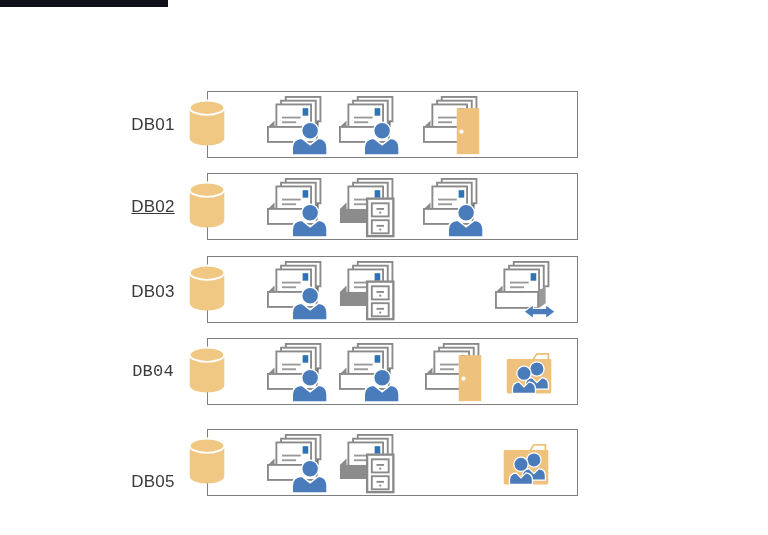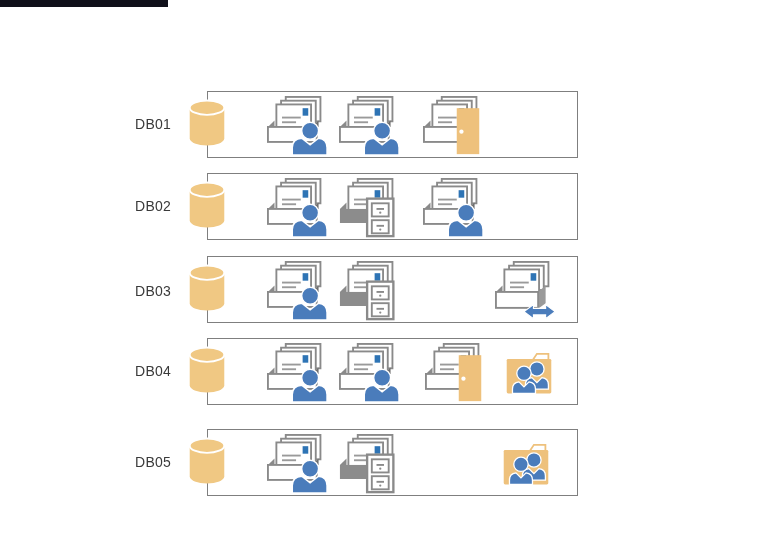--- a/index.html
+++ b/index.html
@@ -15,21 +15,21 @@
     position: absolute;
     left: 207px; width: 371px; height: 67px;
     box-sizing: border-box;
     border: 1.5px solid var(--row-border, #7f7f7f);
     background: #ffffff;
   }
   .row-label {
     position: absolute;
     left: 116px; width: 74px; height: 16px;
     text-align: center;
-    font-size: 14px; line-height: 15px;
+    font-size: 17px; line-height: 15px;
     color: var(--label-text, #3a3a3a);
     letter-spacing: 0.2px;
   }
   .shape { position: absolute; overflow: visible; }
   #defs-svg { position: absolute; width: 0; height: 0; }
 </style>
 </head>
 <body>
 
 <div id="stage">
@@ -107,21 +107,21 @@
     <svg width="60" height="60" class="shape" style="left: 267px; top: 96px;">
       <use href="#icon-documents-user" xlink:href="#icon-documents-user"></use>
     </svg>
     <svg width="60" height="60" class="shape" style="left: 339px; top: 96px;">
       <use href="#icon-documents-user" xlink:href="#icon-documents-user"></use>
     </svg>
     <svg width="60" height="60" class="shape" style="left: 423px; top: 96px;">
       <use href="#icon-documents-door" xlink:href="#icon-documents-door"></use>
     </svg>
     <div class="row-box" style="top: 173px;"></div>
-    <div class="row-label" style="top: 199px;">DB02</div>
+    <div class="row-label" style="top: 199px; text-decoration: underline;">DB02</div>
     <svg width="40" height="48" class="shape" style="left: 187px; top: 181px;">
       <use href="#icon-database" xlink:href="#icon-database"></use>
     </svg>
     <svg width="60" height="60" class="shape" style="left: 267px; top: 178px;">
       <use href="#icon-documents-user" xlink:href="#icon-documents-user"></use>
     </svg>
     <svg width="60" height="60" class="shape" style="left: 339px; top: 178px;">
       <use href="#icon-documents-cabinet" xlink:href="#icon-documents-cabinet"></use>
     </svg>
     <svg width="60" height="60" class="shape" style="left: 423px; top: 178px;">
@@ -135,38 +135,38 @@
     <svg width="60" height="60" class="shape" style="left: 267px; top: 261px;">
       <use href="#icon-documents-user" xlink:href="#icon-documents-user"></use>
     </svg>
     <svg width="60" height="60" class="shape" style="left: 339px; top: 261px;">
       <use href="#icon-documents-cabinet" xlink:href="#icon-documents-cabinet"></use>
     </svg>
     <svg width="60" height="60" class="shape" style="left: 495px; top: 261px;">
       <use href="#icon-documents-move" xlink:href="#icon-documents-move"></use>
     </svg>
     <div class="row-box" style="top: 338px;"></div>
-    <div class="row-label" style="top: 364px;">DB04</div>
+    <div class="row-label" style="top: 364px; font-family: Liberation Mono, monospace;">DB04</div>
     <svg width="40" height="48" class="shape" style="left: 187px; top: 346px;">
       <use href="#icon-database" xlink:href="#icon-database"></use>
     </svg>
     <svg width="60" height="60" class="shape" style="left: 267px; top: 343px;">
       <use href="#icon-documents-user" xlink:href="#icon-documents-user"></use>
     </svg>
     <svg width="60" height="60" class="shape" style="left: 339px; top: 343px;">
       <use href="#icon-documents-user" xlink:href="#icon-documents-user"></use>
     </svg>
     <svg width="60" height="60" class="shape" style="left: 425px; top: 343px;">
       <use href="#icon-documents-door" xlink:href="#icon-documents-door"></use>
     </svg>
     <svg width="46" height="46" class="shape" style="left: 506px; top: 351px;">
       <use href="#icon-folder-users" xlink:href="#icon-folder-users"></use>
     </svg>
     <div class="row-box" style="top: 429px;"></div>
-    <div class="row-label" style="top: 455px;">DB05</div>
+    <div class="row-label" style="top: 474px;">DB05</div>
     <svg width="40" height="48" class="shape" style="left: 187px; top: 437px;">
       <use href="#icon-database" xlink:href="#icon-database"></use>
     </svg>
     <svg width="60" height="60" class="shape" style="left: 267px; top: 434px;">
       <use href="#icon-documents-user" xlink:href="#icon-documents-user"></use>
     </svg>
     <svg width="60" height="60" class="shape" style="left: 339px; top: 434px;">
       <use href="#icon-documents-cabinet" xlink:href="#icon-documents-cabinet"></use>
     </svg>
     <svg width="46" height="46" class="shape" style="left: 503px; top: 442px;">

